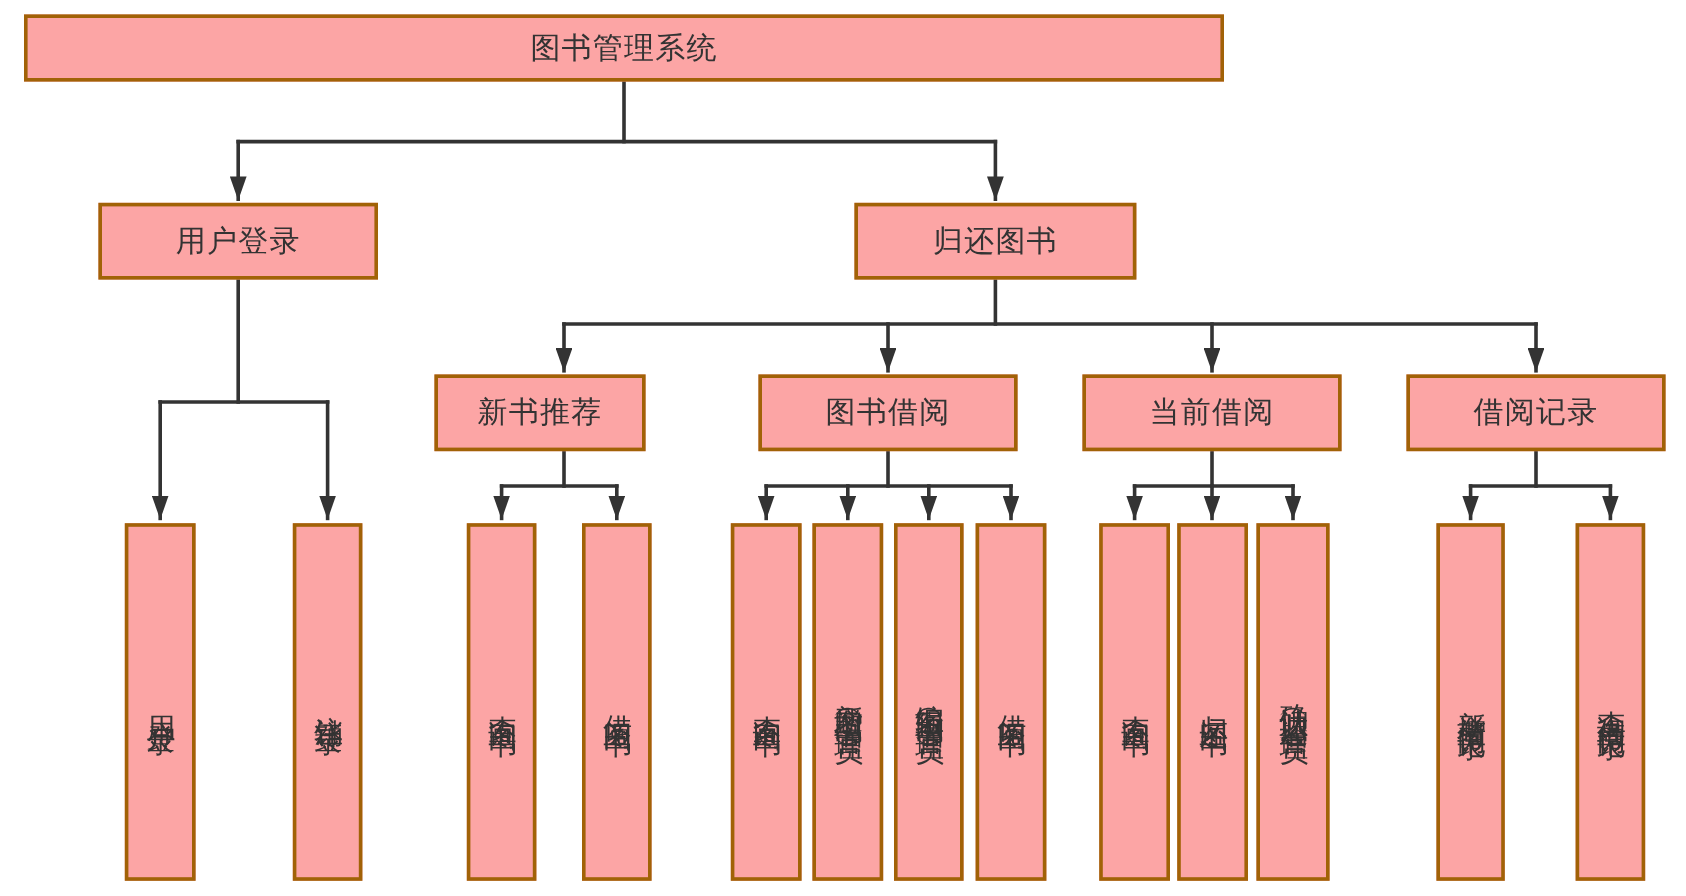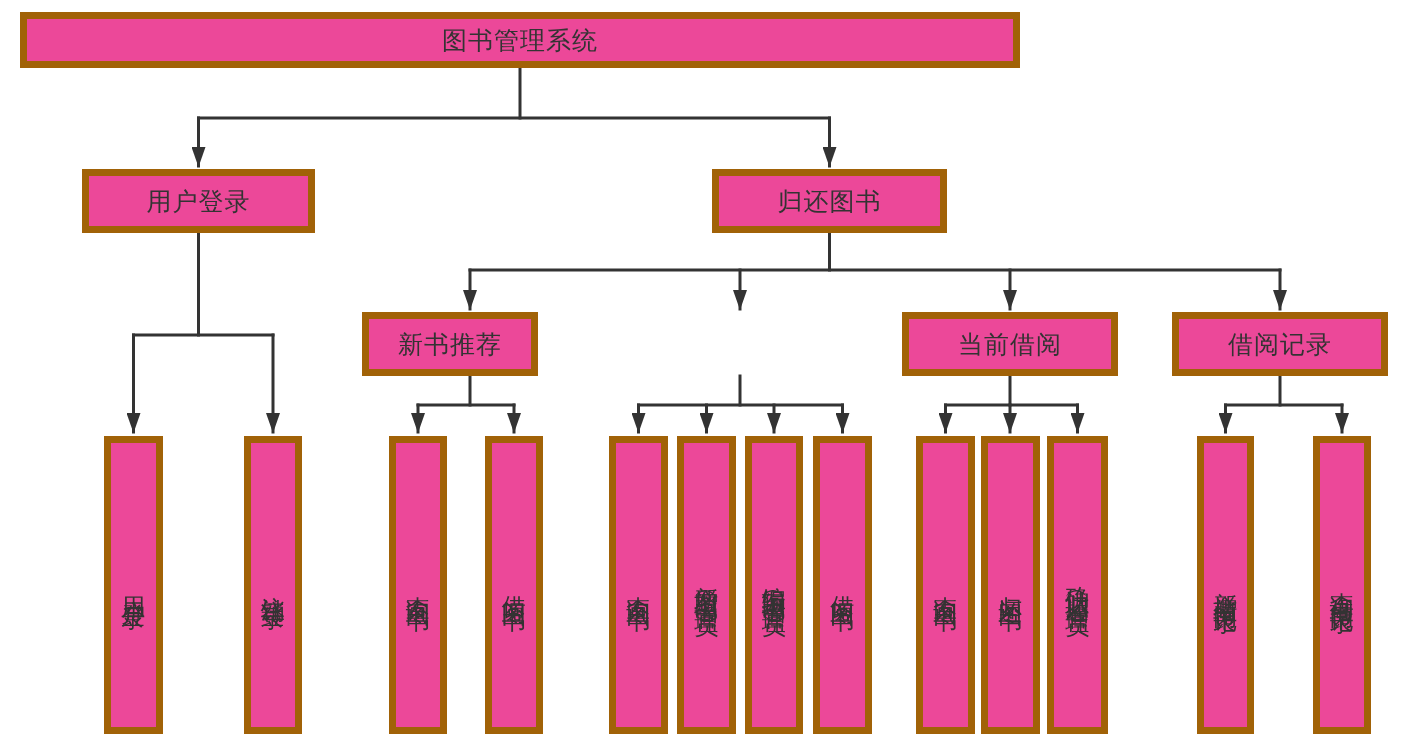--- a/index.html
+++ b/index.html
@@ -6,22 +6,22 @@
   #stage{
     position:relative;
     width:1405px;height:747px;
     background:#ffffff;
     font-family:"Liberation Sans","DejaVu Sans",sans-serif;
     overflow:hidden;
   }
   .box{
     position:absolute;
     box-sizing:border-box;
-    border:7px solid #a16207;
-    background:#ec4899;
+    border:3px solid #a16207;
+    background:#fca5a5;
     color:#333333;
     display:flex;
     align-items:center;
     justify-content:center;
   }
   .hbox{
     font-size:25px;
     letter-spacing:1px;
     line-height:1;
   }
@@ -107,20 +107,21 @@
       <line x1="1342" y1="405" x2="1342" y2="432" marker-end="url(#ah)"></line>
     </g>
   </svg>
 
   <div class="box hbox" style="left:20px;top:12px;width:1000px;height:56px">图书管理系统</div>
 
   <div class="box hbox" style="left:82px;top:169px;width:233px;height:64px">用户登录</div>
   <div class="box hbox" style="left:712px;top:169px;width:235px;height:64px">归还图书</div>
 
   <div class="box hbox" style="left:362px;top:312px;width:176px;height:64px">新书推荐</div>
+  <div class="box hbox" style="left:632px;top:312px;width:216px;height:64px">图书借阅</div>
   <div class="box hbox" style="left:902px;top:312px;width:216px;height:64px">当前借阅</div>
   <div class="box hbox" style="left:1172px;top:312px;width:216px;height:64px">借阅记录</div>
 
   <div class="box vbox" style="left:104px;top:436px;width:59px;height:298px">用户登录</div>
   <div class="box vbox" style="left:244px;top:436px;width:58px;height:298px">注销登录</div>
 
   <div class="box vbox" style="left:389px;top:436px;width:58px;height:298px">查询图书</div>
   <div class="box vbox" style="left:485px;top:436px;width:58px;height:298px">借阅图书</div>
 
   <div class="box vbox" style="left:609px;top:436px;width:59px;height:298px">查询图书</div>

